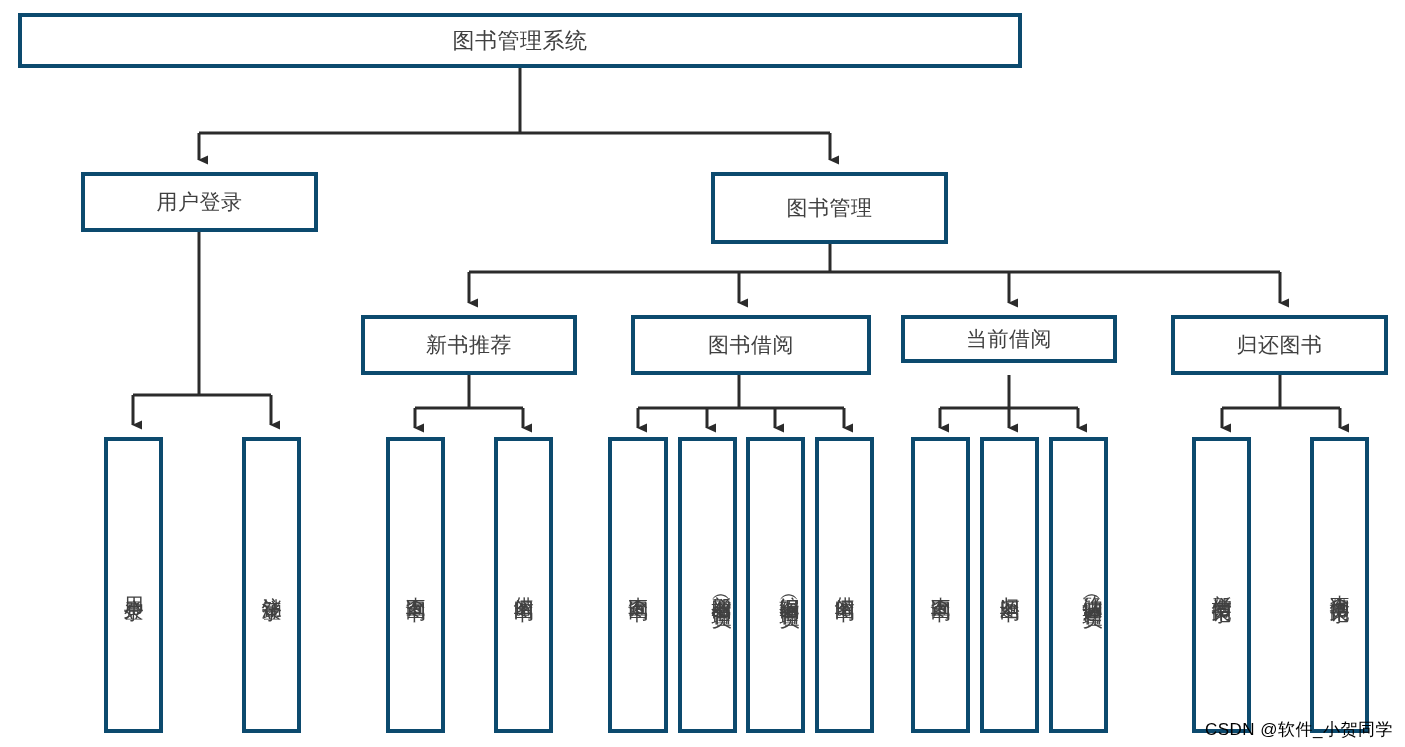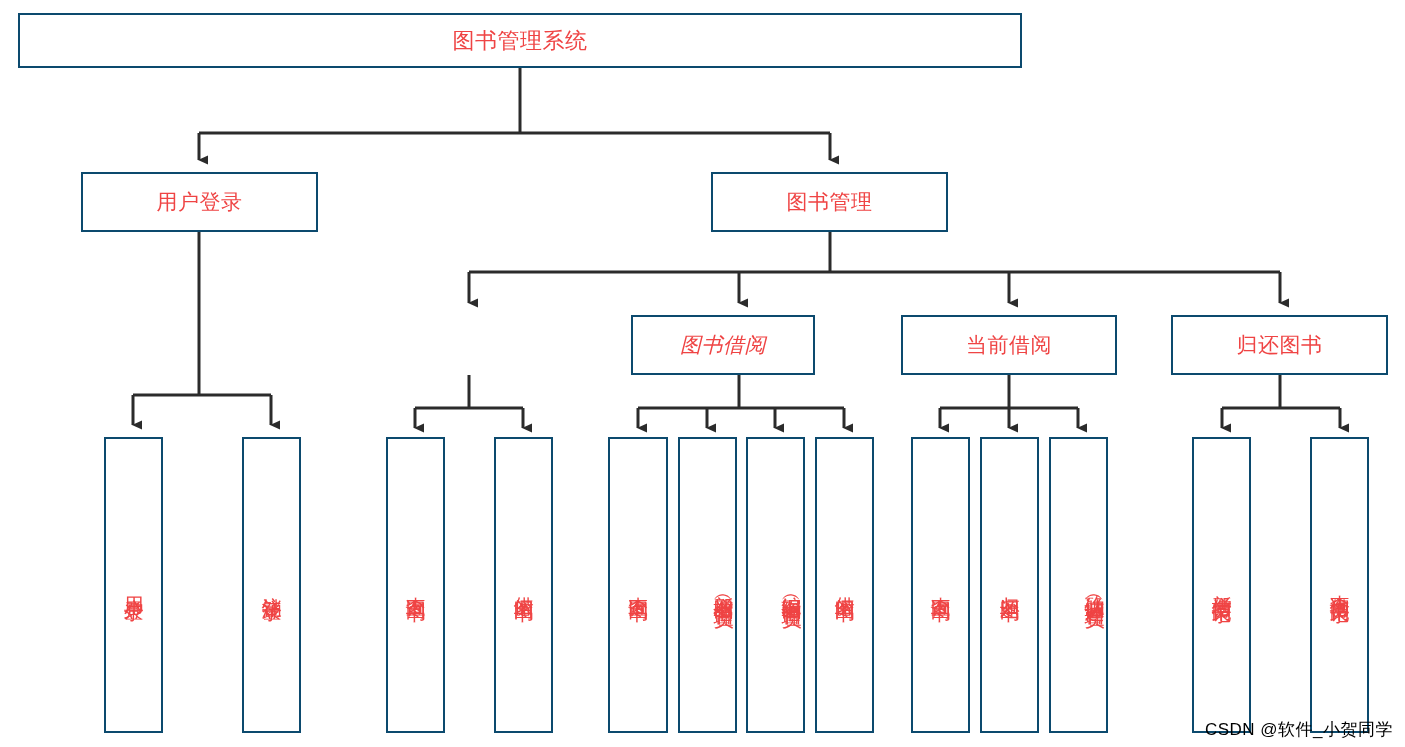--- a/index.html
+++ b/index.html
@@ -20,26 +20,26 @@
   #diagram-svg {
     position: absolute;
     left: 0;
     top: 0;
     width: 1405px;
     height: 747px;
   }
   .node {
     position: absolute;
     box-sizing: border-box;
-    border: 2px solid #0c4a6e;
+    border: 4px solid #0c4a6e;
     background: #ffffff;
     display: flex;
     align-items: center;
     justify-content: center;
-    color: #ef4444;
+    color: #404040;
   }
   .node-h {
     font-size: 21px;
     letter-spacing: 0.5px;
     white-space: nowrap;
   }
   .node-root {
     font-size: 22px;
   }
   .node-v {
@@ -122,28 +122,31 @@
     </g>
   </svg>
 
   <div class="node node-h node-root" style="left:18px; top:13px; width:1004px; height:55px;">
     <span>图书管理系统</span>
   </div>
 
   <div class="node node-h" style="left:81px; top:172px; width:237px; height:60px;">
     <span>用户登录</span>
   </div>
-  <div class="node node-h" style="left:711px; top:172px; width:237px; height:60px;">
+  <div class="node node-h" style="left:711px; top:172px; width:237px; height:72px;">
     <span>图书管理</span>
   </div>
 
-  <div class="node node-h" style="left:631px; top:315px; width:184px; height:60px;font-style:italic;">
+  <div class="node node-h" style="left:361px; top:315px; width:216px; height:60px;">
+    <span>新书推荐</span>
+  </div>
+  <div class="node node-h" style="left:631px; top:315px; width:240px; height:60px;">
     <span>图书借阅</span>
   </div>
-  <div class="node node-h" style="left:901px; top:315px; width:216px; height:60px;">
+  <div class="node node-h" style="left:901px; top:315px; width:216px; height:48px;">
     <span>当前借阅</span>
   </div>
   <div class="node node-h" style="left:1171px; top:315px; width:217px; height:60px;">
     <span>归还图书</span>
   </div>
 
   <div class="node node-v v-center" style="left:104px; top:437px; width:59px; height:296px;">
     <span>用户登录</span>
   </div>
   <div class="node node-v v-center" style="left:242px; top:437px; width:59px; height:296px;">

